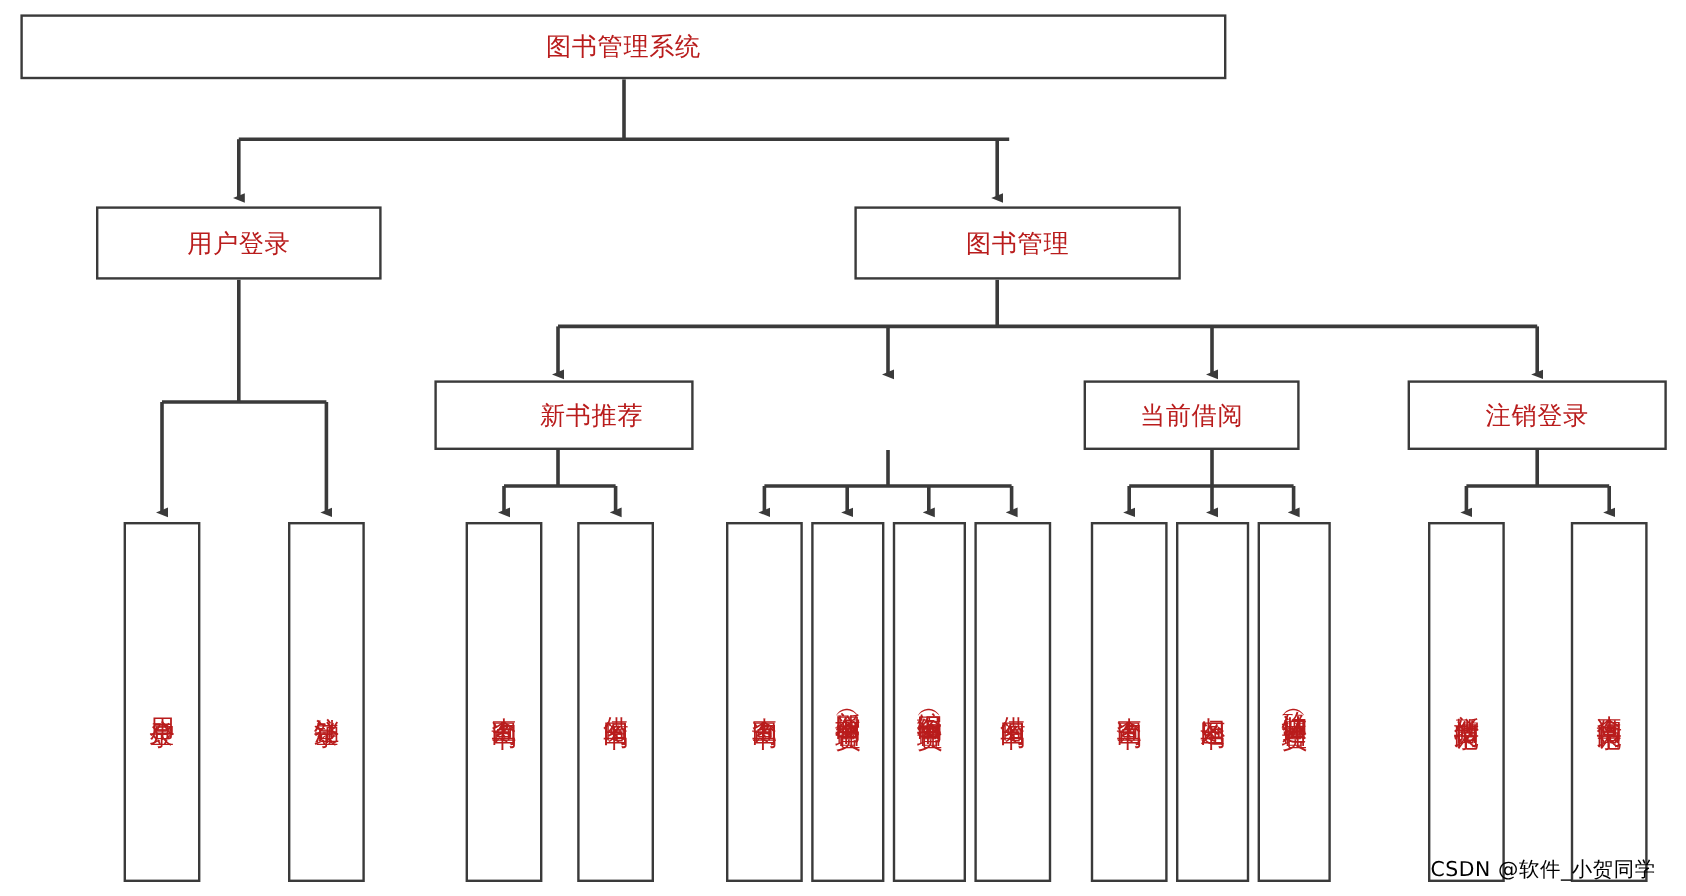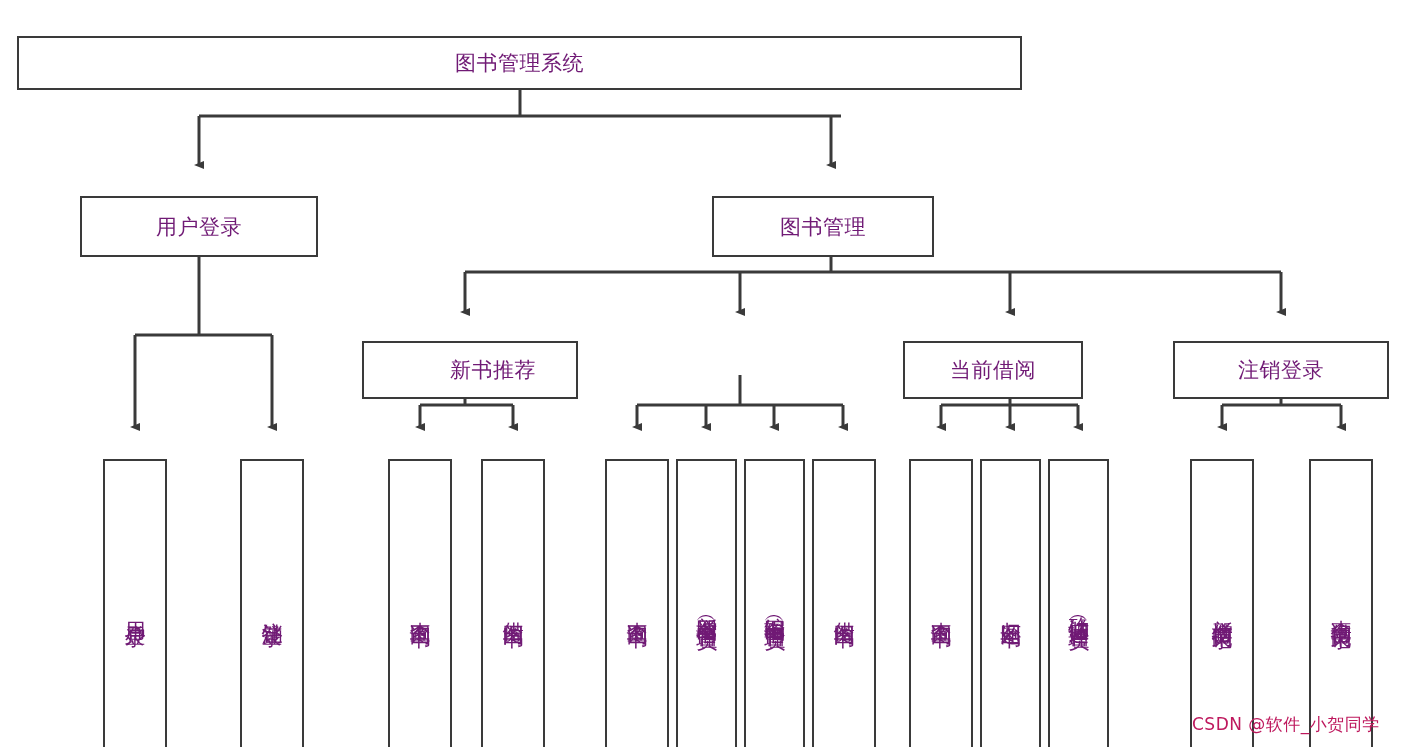--- a/index.html
+++ b/index.html
@@ -26,22 +26,21 @@
     pointer-events: none;
   }
   .node {
     position: absolute;
     box-sizing: border-box;
     background: #ffffff;
     border: 2px solid #3a3a3a;
     display: flex;
     align-items: center;
     justify-content: center;
-    color: #701a75;
-    margin-top: 24px;
+    color: #b91c1c;
   }
   .node.horiz {
     font-size: 21px;
     letter-spacing: 0.5px;
   }
   .node.vert {
     writing-mode: vertical-rl;
     text-orientation: upright;
     font-size: 21px;
     line-height: 1.25;
@@ -56,21 +55,21 @@
     text-orientation: upright;
     display: block;
     white-space: normal;
     max-height: 100%;
   }
   .watermark {
     position: absolute;
     left: 1192px;
     top: 713px;
     font-size: 17px;
-    color: #be185d;
+    color: #000000;
     white-space: nowrap;
     letter-spacing: 0.5px;
     text-align: center;
   }
 </style>
 </head>
 <body>
 
 <div id="canvas">
 
@@ -124,21 +123,21 @@
     </g>
   </svg>
 
   <div class="node horiz" style="left:17px; top:12px; width:1005px; height:54px;">
     <span>图书管理系统</span>
   </div>
 
   <div class="node horiz" style="left:80px; top:172px; width:238px; height:61px;">
     <span>用户登录</span>
   </div>
-  <div class="node horiz" style="left:712px; top:172px; width:222px; height:61px;">
+  <div class="node horiz" style="left:712px; top:172px; width:272px; height:61px;">
     <span>图书管理</span>
   </div>
 
   <div class="node horiz" style="left:362px; top:317px; width:216px; height:58px;padding-left:46px;">
     <span>新书推荐</span>
   </div>
   <div class="node horiz" style="left:903px; top:317px; width:180px; height:58px;">
     <span>当前借阅</span>
   </div>
   <div class="node horiz" style="left:1173px; top:317px; width:216px; height:58px;">

